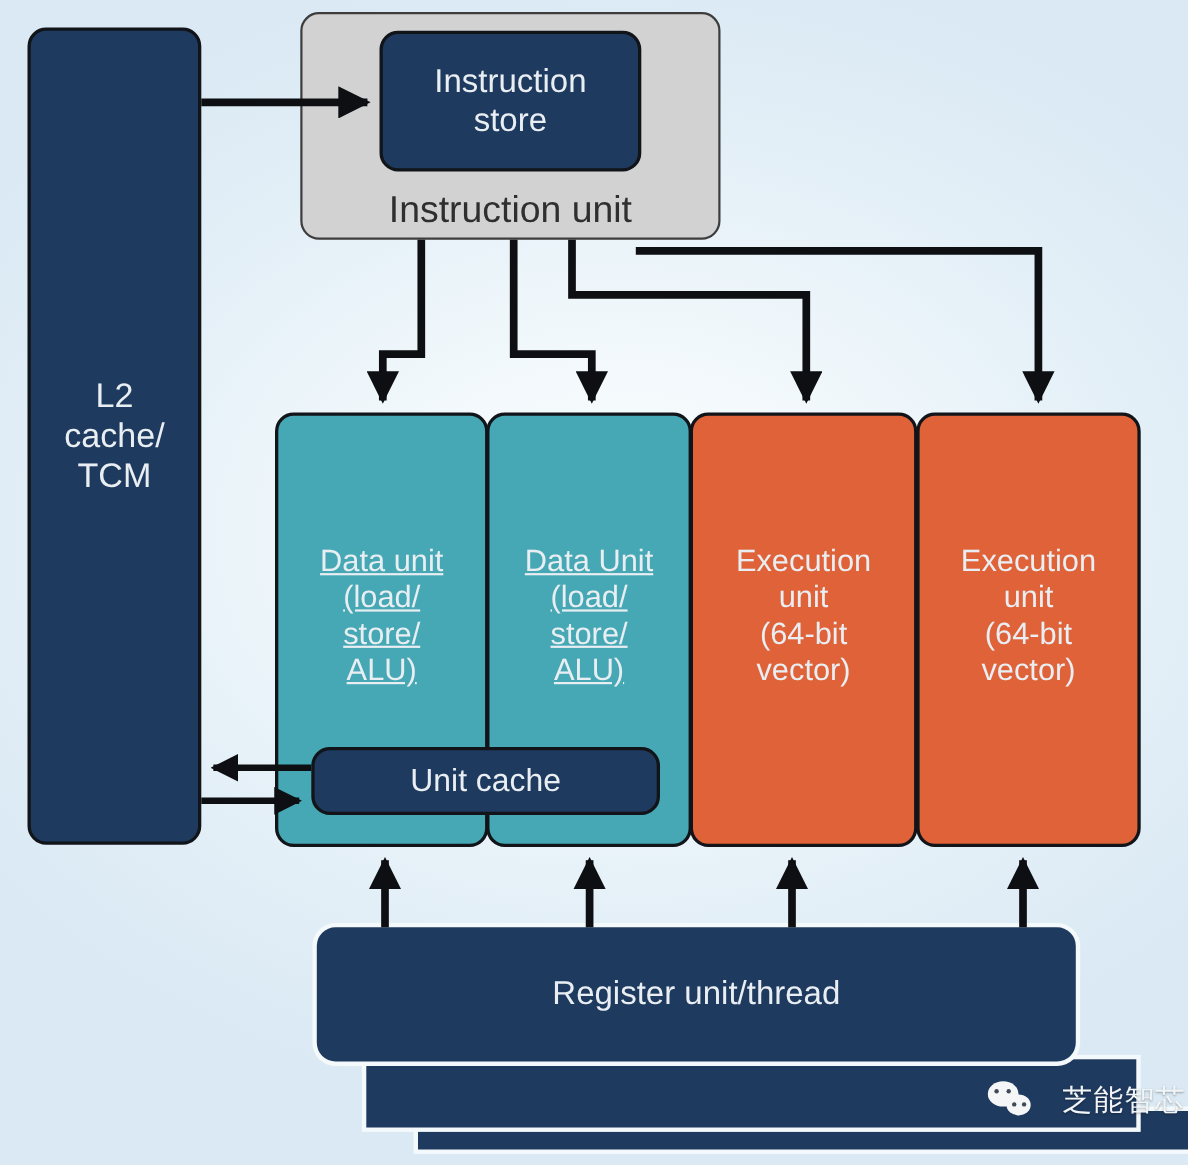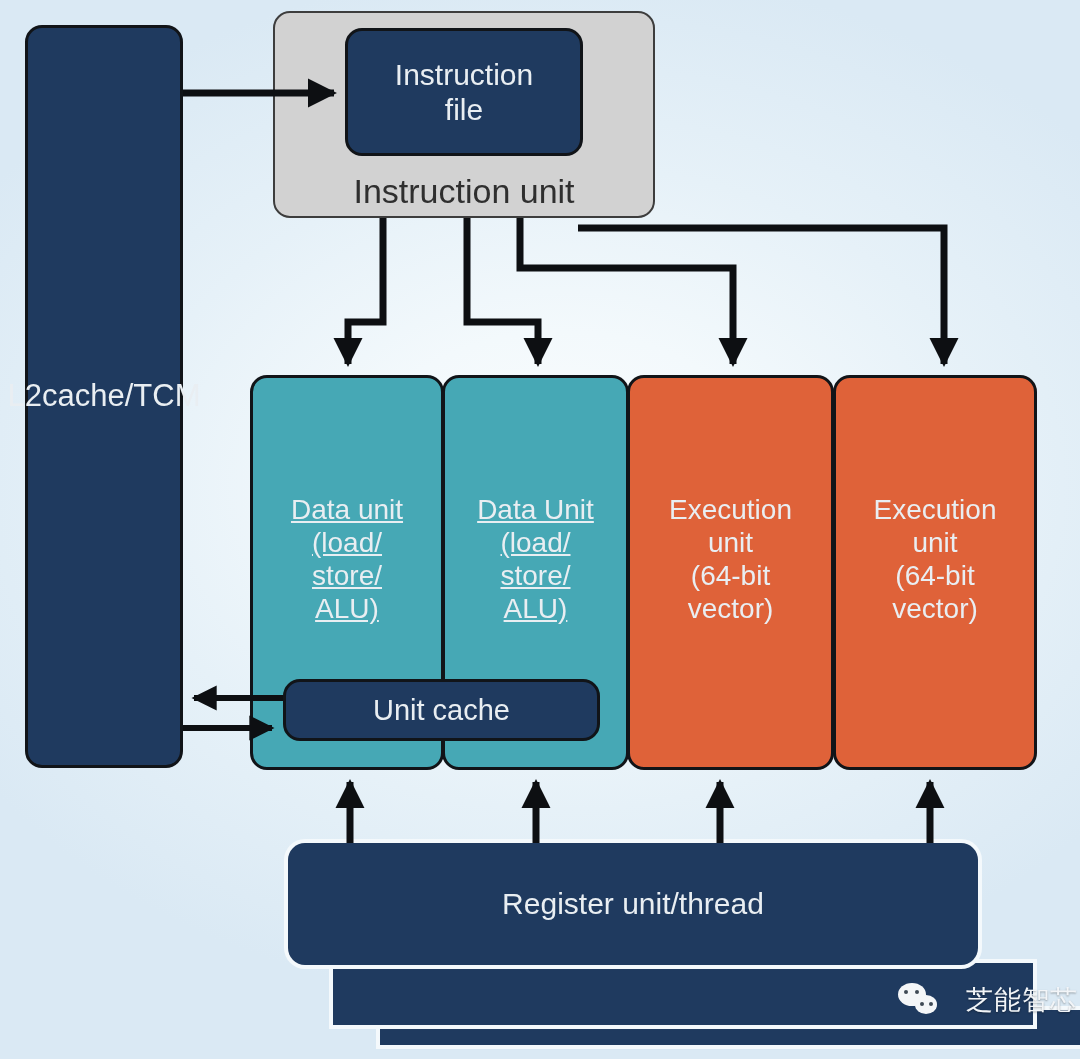--- a/index.html
+++ b/index.html
@@ -83,33 +83,33 @@
   .wm-bubbles .d {
     position: absolute; width: 4px; height: 4px;
     background: #3f4a55; border-radius: 50%;
   }
 </style>
 </head>
 <body>
 
 <div id="canvas">
 
-  <div class="box navy" style="left:25px; top:25px; width:158px; height:743px; font-size:31px; flex-direction:row;">
+  <div class="box navy" style="left:25px; top:25px; width:158px; height:743px; font-size:31px; flex-direction:column;">
     <span>L2</span>
     <span>cache/</span>
     <span>TCM</span>
   </div>
 
   <div class="box gray" style="left:273px; top:11px; width:382px; height:207px; display:block;">
     <div id="iu-label" style="left:0; top:158px;">Instruction unit</div>
   </div>
 
   <div class="box navy" style="left:345px; top:28px; width:238px; height:128px; font-size:30px; flex-direction:column;">
     <span>Instruction</span>
-    <span>file</span>
+    <span>store</span>
   </div>
 
   <div class="box teal" style="left:250px; top:375px; width:194px; height:395px; font-size:28px; flex-direction:column; justify-content:flex-start; padding-top:115px;">
     <span>Data unit</span>
     <span>(load/</span>
     <span>store/</span>
     <span>ALU)</span>
   </div>
 
   <div class="box teal" style="left:442px; top:375px; width:187px; height:395px; font-size:28px; flex-direction:column; justify-content:flex-start; padding-top:115px;">

